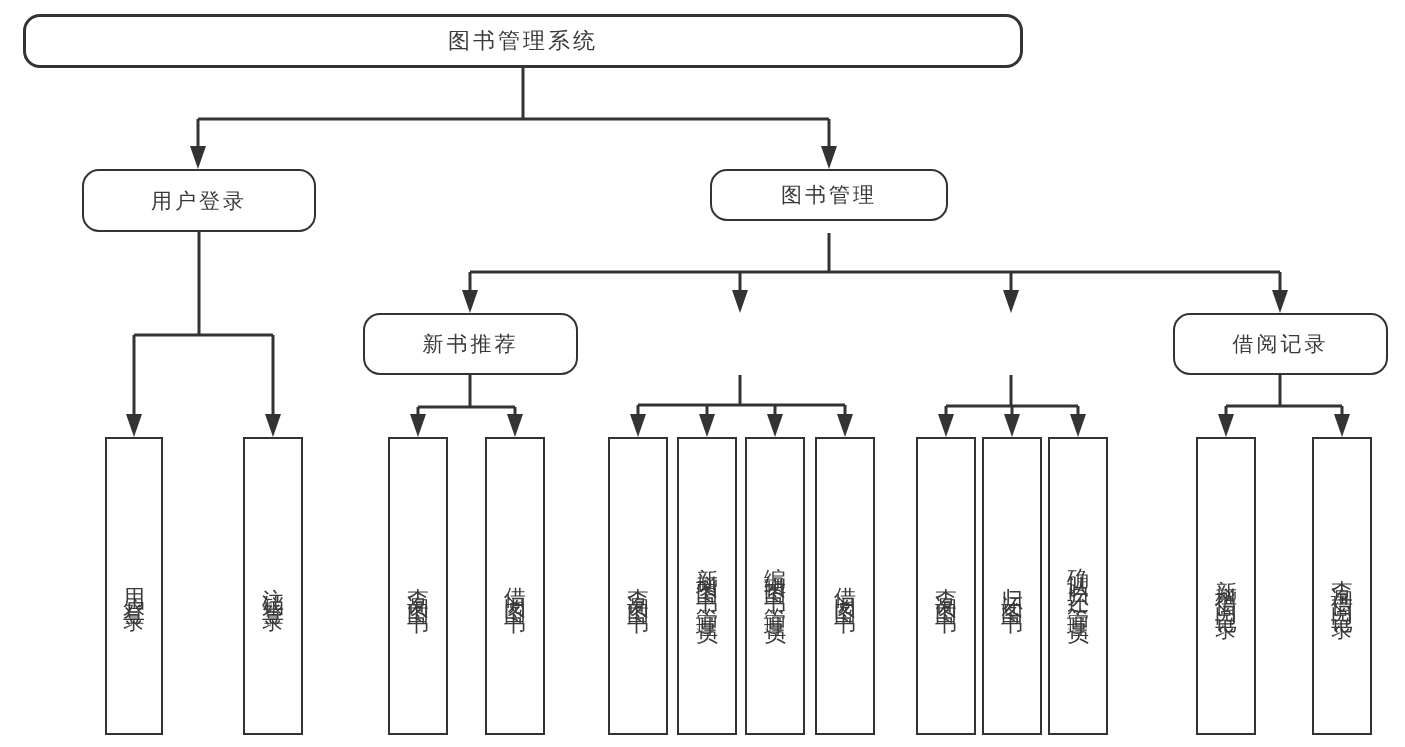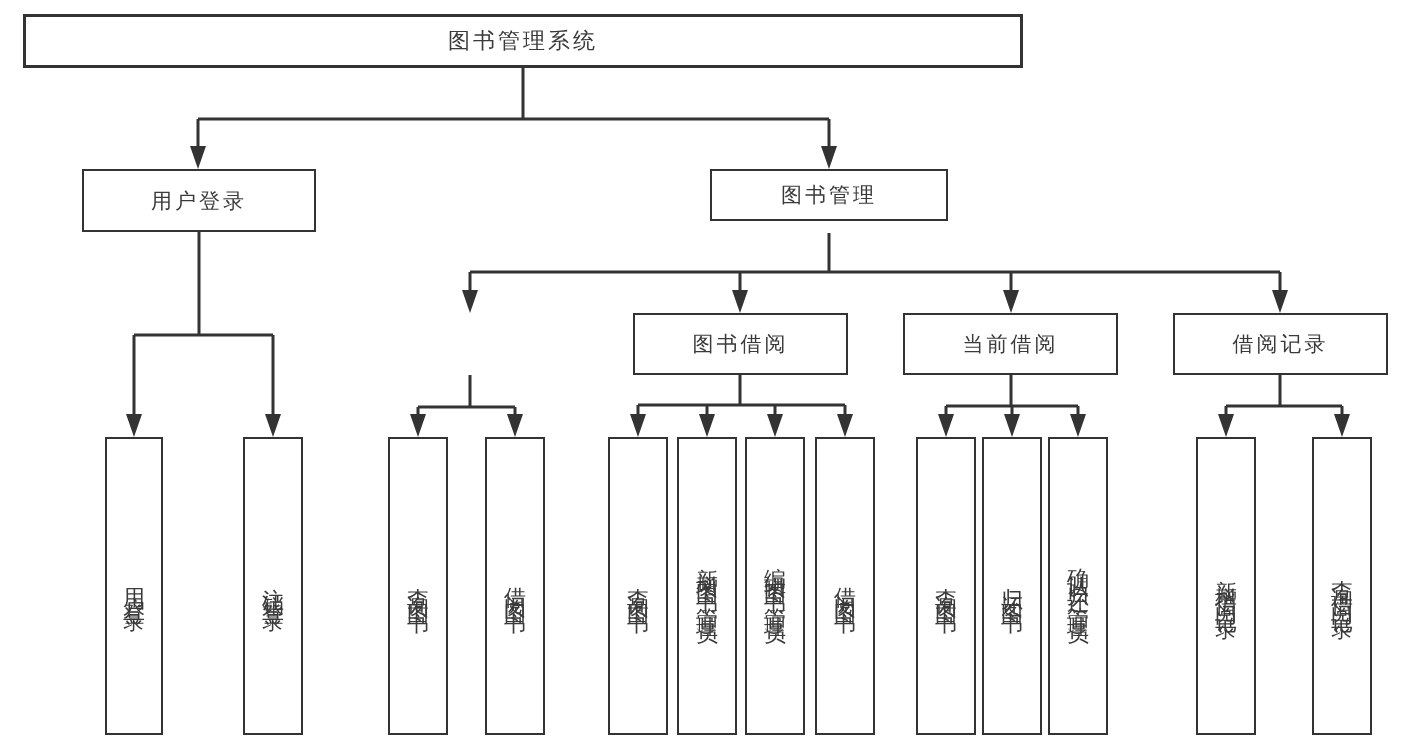--- a/index.html
+++ b/index.html
@@ -28,20 +28,21 @@
     border: 2.5px solid #333333;
     color: #3a3a3a;
     display: flex;
     align-items: center;
     justify-content: center;
   }
   .hbox {
     font-size: 21px;
     letter-spacing: 3px;
     border-width: 2.5px;
+    border-radius: 17px;
   }
   .root {
     border-width: 3px;
     font-size: 22px;
   }
   .vbox .vtext {
     writing-mode: vertical-rl;
     text-orientation: mixed;
     font-size: 22px;
     letter-spacing: 8px;
@@ -109,22 +110,21 @@
       <polygon points="1218,414 1234,414 1226,437"></polygon>
       <polygon points="1334,414 1350,414 1342,437"></polygon>
     </g>
   </svg>
 
   <div class="node hbox root" style="left:23px; top:14px; width:1000px; height:54px;">图书管理系统</div>
 
   <div class="node hbox" style="left:82px; top:169px; width:234px; height:63px;">用户登录</div>
   <div class="node hbox" style="left:710px; top:169px; width:238px; height:52px;">图书管理</div>
 
-  <div class="node hbox" style="left:633px; top:313px; width:215px; height:62px;">图书借阅</div>
-  <div class="node hbox" style="left:903px; top:313px; width:215px; height:62px;">当前借阅</div>
+  <div class="node hbox" style="left:363px; top:313px; width:215px; height:62px;">新书推荐</div>
   <div class="node hbox" style="left:1173px; top:313px; width:215px; height:62px;">借阅记录</div>
 
   <div class="node vbox" style="left:105px; top:437px; width:58px; height:298px;">
     <span class="vtext">用户登录</span>
   </div>
   <div class="node vbox" style="left:243px; top:437px; width:60px; height:298px;">
     <span class="vtext">注销登录</span>
   </div>
 
   <div class="node vbox" style="left:388px; top:437px; width:60px; height:298px;">

